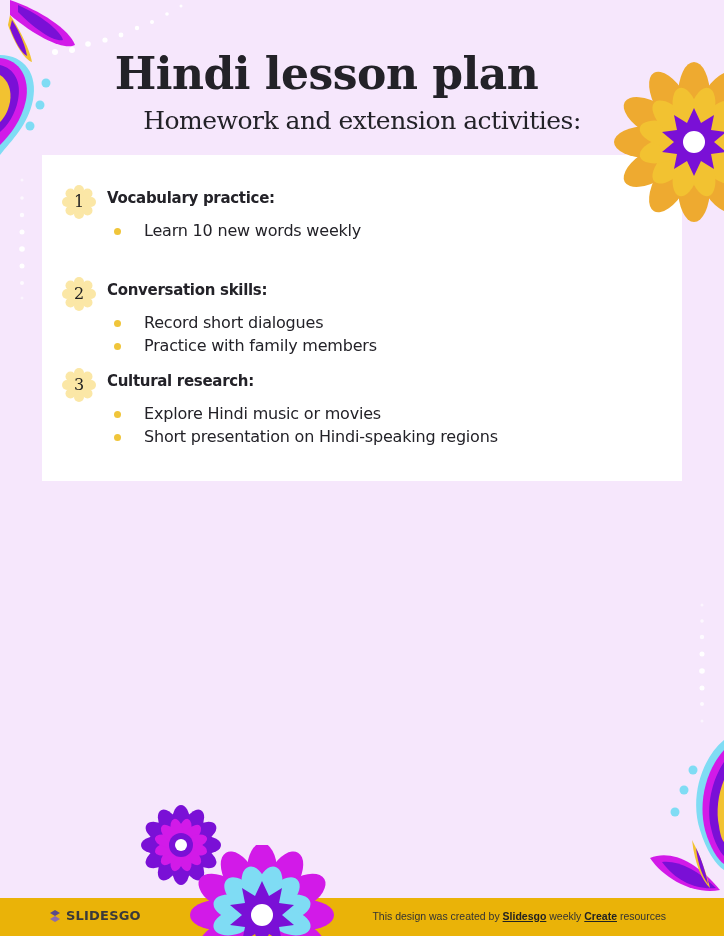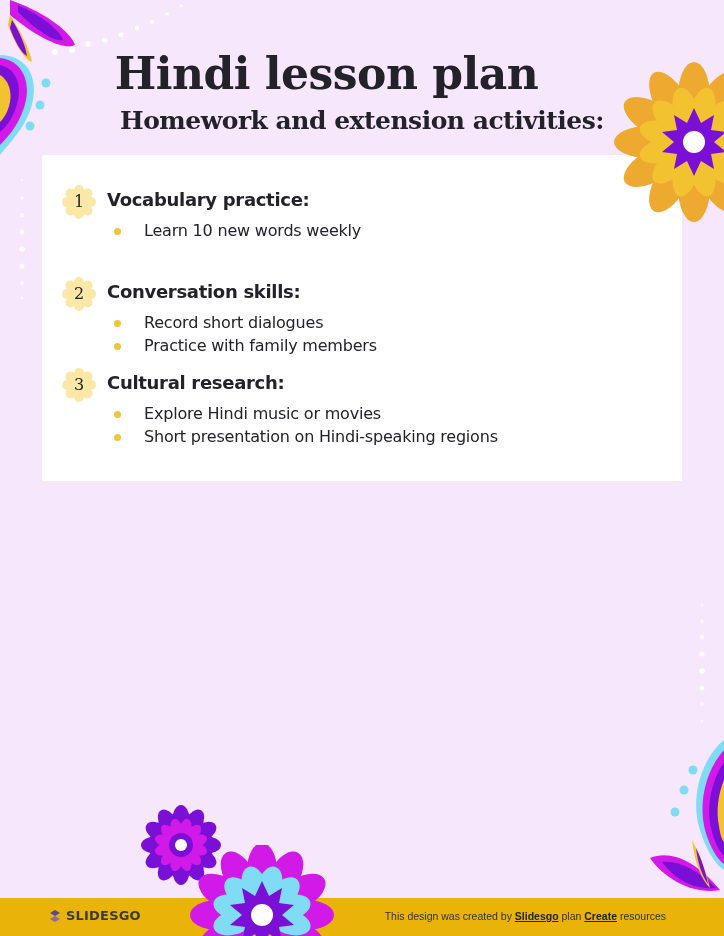--- a/index.html
+++ b/index.html
@@ -2,29 +2,29 @@
 <html><head>
 <meta charset="utf-8">
 <style>
   * { margin: 0; padding: 0; box-sizing: border-box; }
   html, body { width: 724px; height: 936px; overflow: hidden; }
   body { background: #f6e7fc; position: relative; font-family: "Liberation Sans", sans-serif; color: #222; }
 
   .page { position: absolute; left: 0; top: 0; width: 724px; height: 936px; background: #f6e7fc; overflow: hidden; }
 
   .title { position: absolute; top: 48px; left: 0; width: 653px; text-align: center; font-family: "DejaVu Serif", serif; font-weight: bold; font-size: 44px; color: #232228; letter-spacing: -0.5px; }
-  .subtitle { position: absolute; top: 106px; left: 0; width: 724px; text-align: center; font-family: "DejaVu Serif", serif; font-weight: bold; font-size: 25px; color: #232228; letter-spacing: -0.5px; }
+  .subtitle { position: absolute; top: 106px; left: 0; width: 724px; text-align: center; font-family: "DejaVu Serif", serif; font-weight: normal; font-size: 25px; color: #232228; letter-spacing: -0.5px; }
 
   .card { position: absolute; left: 42px; top: 155px; width: 640px; height: 326px; background: #ffffff; }
 
   .section { position: absolute; left: 0; width: 640px; }
   .badge { position: absolute; left: 20px; width: 34px; height: 34px; }
   .badge svg { position: absolute; left: 0; top: 0; }
   .badge-num { position: absolute; left: 0; top: 0; width: 34px; height: 34px; line-height: 34px; text-align: center; font-family: "DejaVu Serif", serif; font-size: 16px; color: #222; }
-  .sec-title { position: absolute; left: 65px; font-size: 18px; font-weight: bold; color: #232228; font-family: "DejaVu Sans", sans-serif; letter-spacing: -0.3px; }
+  .sec-title { position: absolute; left: 65px; font-size: 15px; font-weight: bold; color: #232228; font-family: "DejaVu Sans", sans-serif; letter-spacing: -0.3px; }
   .bullets { position: absolute; left: 70px; list-style: none; }
   .bullets li { position: relative; height: 23px; line-height: 23px; font-size: 16px; color: #232228; padding-left: 32px; font-family: "DejaVu Sans", sans-serif; letter-spacing: -0.2px; }
   .bullets li .dot { position: absolute; left: 2px; top: 9px; width: 7px; height: 7px; border-radius: 50%; background: #f0c53a; }
 
   .footer { position: absolute; left: 0; top: 898px; width: 724px; height: 38px; background: #eab308; }
   .logo { position: absolute; left: 48px; top: 10px; font-family: "DejaVu Sans", sans-serif; font-weight: bold; font-size: 13px; color: #3a3a3a; letter-spacing: 0.2px; display: flex; align-items: center; gap: 4px; }
   .credit { position: absolute; right: 58px; top: 12px; font-size: 10.5px; color: #333; font-family: "Liberation Sans", sans-serif; }
   .credit a { color: #222; font-weight: bold; text-decoration: underline; }
 
   .deco { position: absolute; }
@@ -242,21 +242,21 @@
 
   <div class="footer">
     <div class="logo">
       <svg width="14" height="14" viewBox="0 0 14 14">
         <path d="M7,1 L12,4 L7,7 L2,4 Z" fill="#5a4a8a"></path>
         <path d="M7,7 L12,10 L7,13 L2,10 Z" fill="#8a6ab0"></path>
       </svg>
       <span>SLIDESGO</span>
     </div>
     <div class="credit">
-      <span>This design was created by </span><a>Slidesgo</a><span> plan </span><a>Create</a><span> resources</span>
+      <span>This design was created by </span><a>Slidesgo</a><span> weekly </span><a>Create</a><span> resources</span>
     </div>
   </div>
 
   <svg class="deco" style="left:180px;top:845px" width="170" height="91" viewBox="0 0 170 91">
     <g transform="translate(82,70)">
       <g fill="#d21ae8">
         <ellipse rx="15" ry="27" transform="rotate(-90) translate(0,-45)"></ellipse>
         <ellipse rx="15" ry="27" transform="rotate(-60) translate(0,-45)"></ellipse>
         <ellipse rx="15" ry="27" transform="rotate(-30) translate(0,-45)"></ellipse>
         <ellipse rx="15" ry="27" transform="rotate(0) translate(0,-45)"></ellipse>

